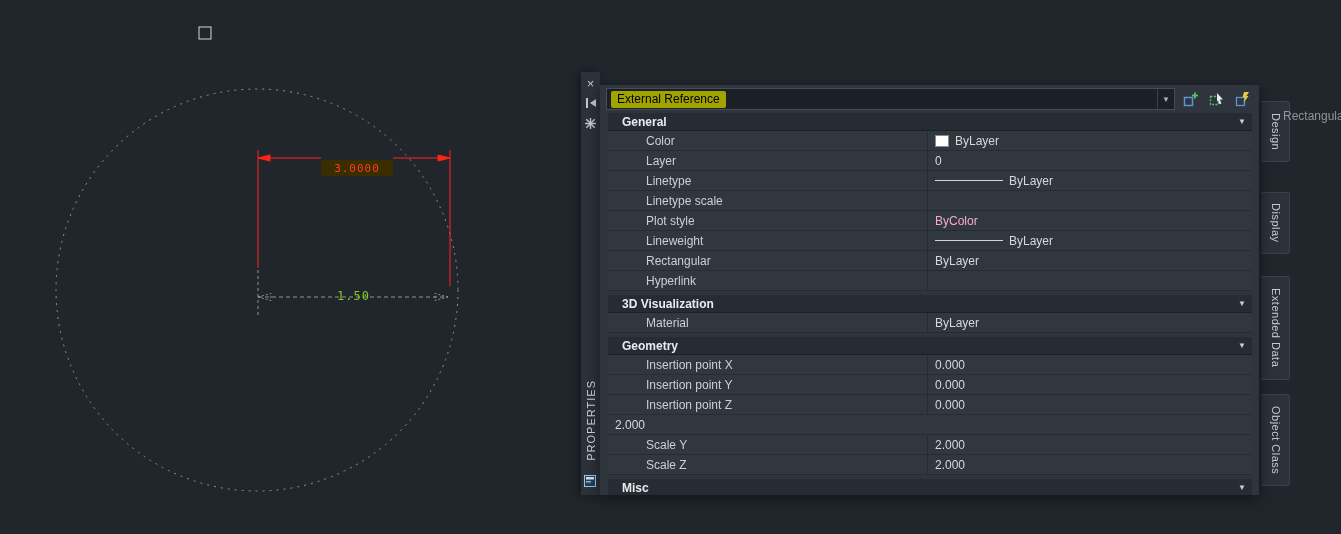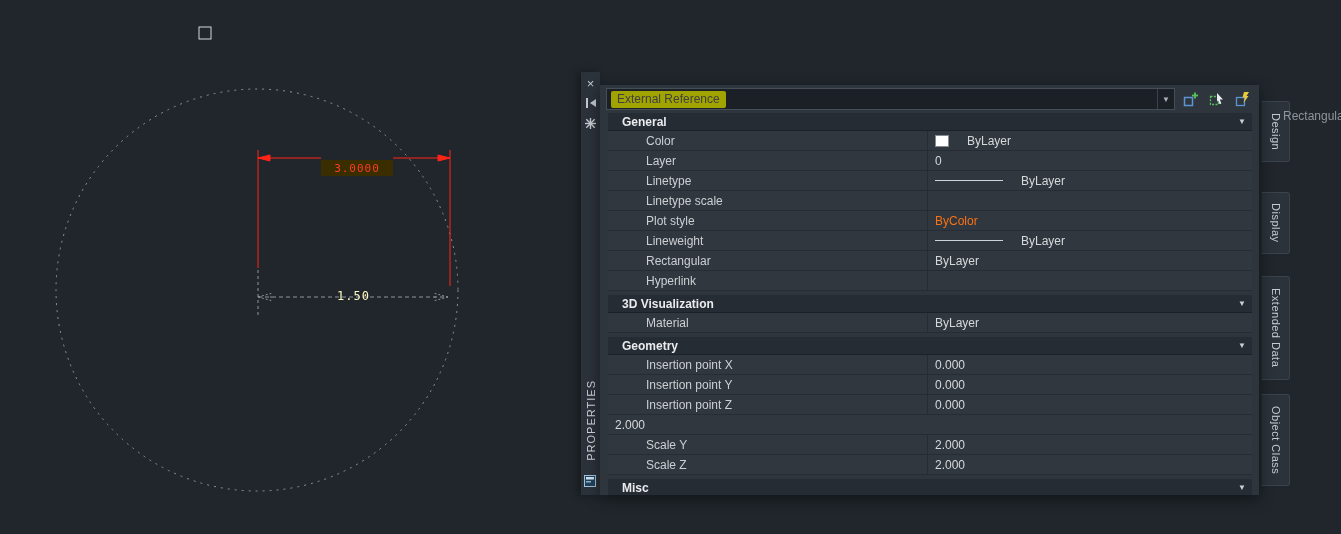--- a/index.html
+++ b/index.html
@@ -12,21 +12,21 @@
 
   
   .canvas-svg { position:absolute; left:0; top:0; z-index:0; }
   .dim-text-linear {
     position:absolute; left:321px; top:160px; width:72px; height:16px; z-index:1;
     background:#3a2e00; color:#ff3b22; font:11px "DejaVu Sans Mono", monospace;
     display:flex; align-items:center; justify-content:center; letter-spacing:1px;
   }
   .dim-text-radius {
     position:absolute; left:334px; top:289px; z-index:1;
-    color:#fef9c3; font:12px "DejaVu Sans Mono", monospace; letter-spacing:1px;
+    color:#84cc16; font:12px "DejaVu Sans Mono", monospace; letter-spacing:1px;
     padding:0 3px;
   }
 
   
   .left-rail {
     position:absolute; left:581px; top:72px; width:19px; height:423px;
     background:#2c323a; z-index:3; box-shadow:-3px 0 8px rgba(0,0,0,.35);
   }
   .rail-btn {
     width:19px; height:18px; display:flex; align-items:center; justify-content:center;
@@ -47,21 +47,21 @@
     position:absolute; left:600px; top:85px; width:659px; height:410px;
     background:#2f353c; z-index:3; box-shadow:0 4px 14px rgba(0,0,0,.45);
     overflow:hidden;
   }
   .palette-top { height:28px; display:flex; align-items:center; padding:0 6px; gap:6px; }
   .combo {
     flex:1; height:20px; background:#1b2026; border:1px solid #454d57;
     display:flex; align-items:center; padding-left:4px; cursor:pointer; min-width:0;
   }
   .combo-value {
-    background:#a0a300; color:#404040; font-size:12px; padding:1px 6px 2px 6px;
+    background:#a0a300; color:#000000; font-size:12px; padding:1px 6px 2px 6px;
     border-radius:2px; white-space:nowrap; overflow:hidden;
   }
   .combo-arrow {
     margin-left:auto; width:16px; height:100%; display:flex; align-items:center;
     justify-content:center; border-left:1px solid #3a424b; color:#aab0b6; font-size:8px;
   }
   .tool-btn {
     width:20px; height:20px; display:flex; align-items:center; justify-content:center;
     cursor:pointer; flex:none;
   }
@@ -74,24 +74,24 @@
   }
   .psec .sec-arrow { margin-left:auto; font-size:8px; color:#c9ced3; font-weight:normal; }
   .sec-gap { height:4px; }
 
   .prow { display:flex; height:19px; background:#31373e; border-bottom:1px solid #262c33; }
   .plabel {
     width:320px; box-sizing:border-box; padding-left:38px; border-right:1px solid #262c33;
     display:flex; align-items:center; color:#ccd0d4; font-size:12px;
   }
   .pvalue {
-    flex:1; display:flex; align-items:center; gap:18px; padding-left:7px;
+    flex:1; display:flex; align-items:center; gap:6px; padding-left:7px;
     color:#d6d9dc; font-size:12px; cursor:pointer;
   }
-  .pvalue.disabled { color:#f97316; cursor:default; }
+  .pvalue.disabled { color:#f9a8d4; cursor:default; }
   .swatch { width:12px; height:10px; background:#ffffff; border:1px solid #858b91; flex:none; }
   .linesample { width:68px; height:1px; background:#cfd4d9; flex:none; }
 
   
   .side-tab {
     position:absolute; left:1261px; width:29px; background:#2b323a;
     border:1px solid #3a424c; border-left:1px solid #23292f; box-sizing:border-box;
     border-radius:0 3px 3px 0;
     display:flex; align-items:center; justify-content:center;
     writing-mode:vertical-rl; font-size:11px; color:#c6cbd1; letter-spacing:.5px;

